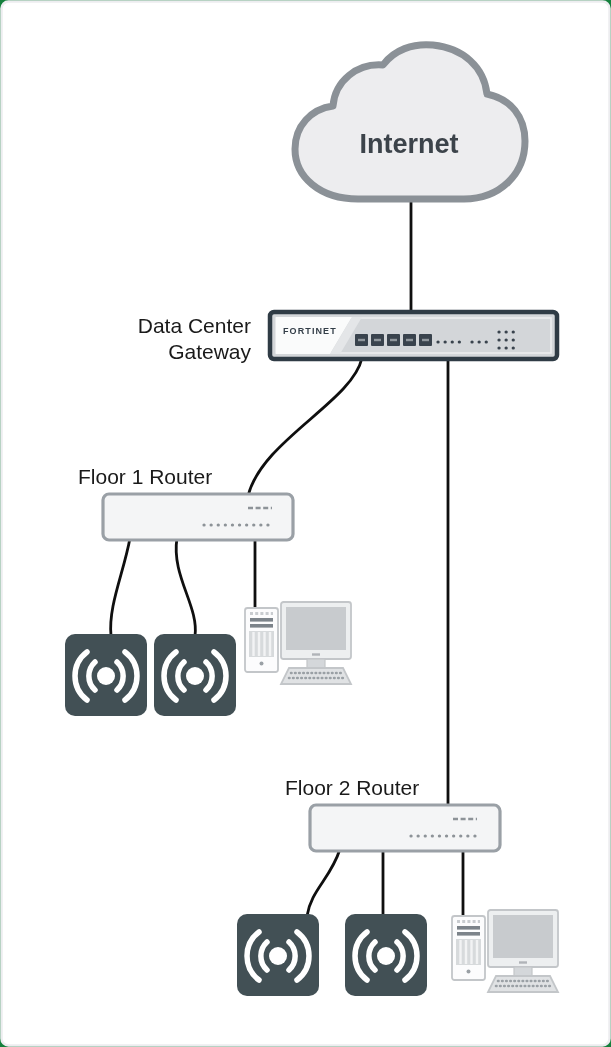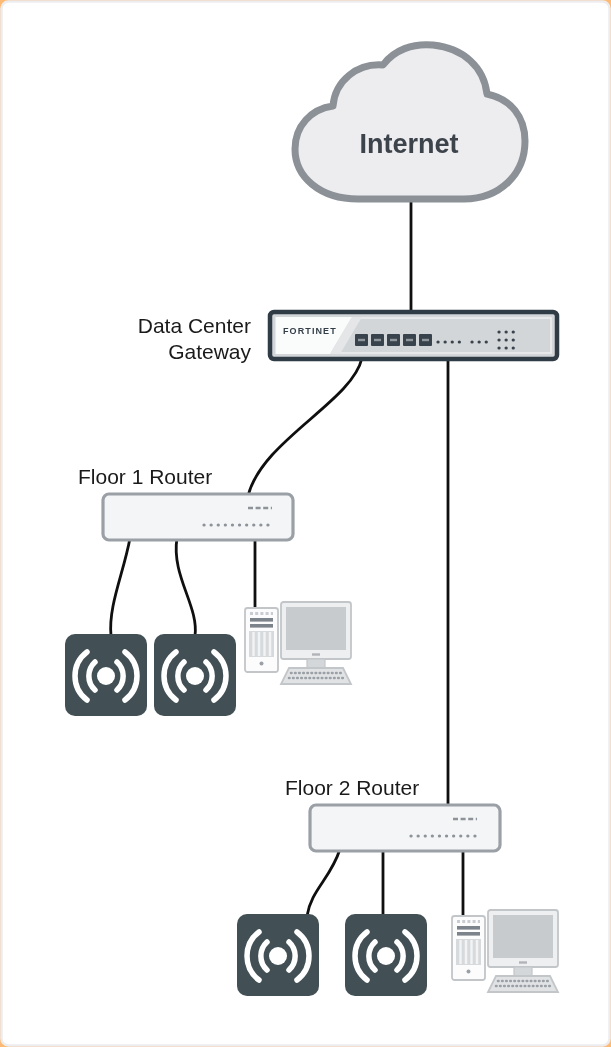--- a/index.html
+++ b/index.html
@@ -1,16 +1,16 @@
 <!DOCTYPE html>
 <html><head>
 <meta charset="utf-8">
 <style>
   html,body{margin:0;padding:0;background:#fff;}
-  .canvas{position:relative;width:611px;height:1047px;background:#fdba74;overflow:hidden;}
+  .canvas{position:relative;width:611px;height:1047px;background:#15803d;overflow:hidden;}
   svg{display:block;}
   text{font-family:"Liberation Sans","DejaVu Sans",sans-serif;}
   .node-label{font-size:21px;fill:#1a1a1a;}
   .internet-label{font-size:27px;font-weight:bold;fill:#3c434a;}
   .brand-label{font-size:9px;font-weight:bold;letter-spacing:1.1px;fill:#333e48;}
   .connector{stroke:#0f0f0f;stroke-width:2.8;fill:none;stroke-linecap:round;}
 </style>
 </head>
 <body>
 

